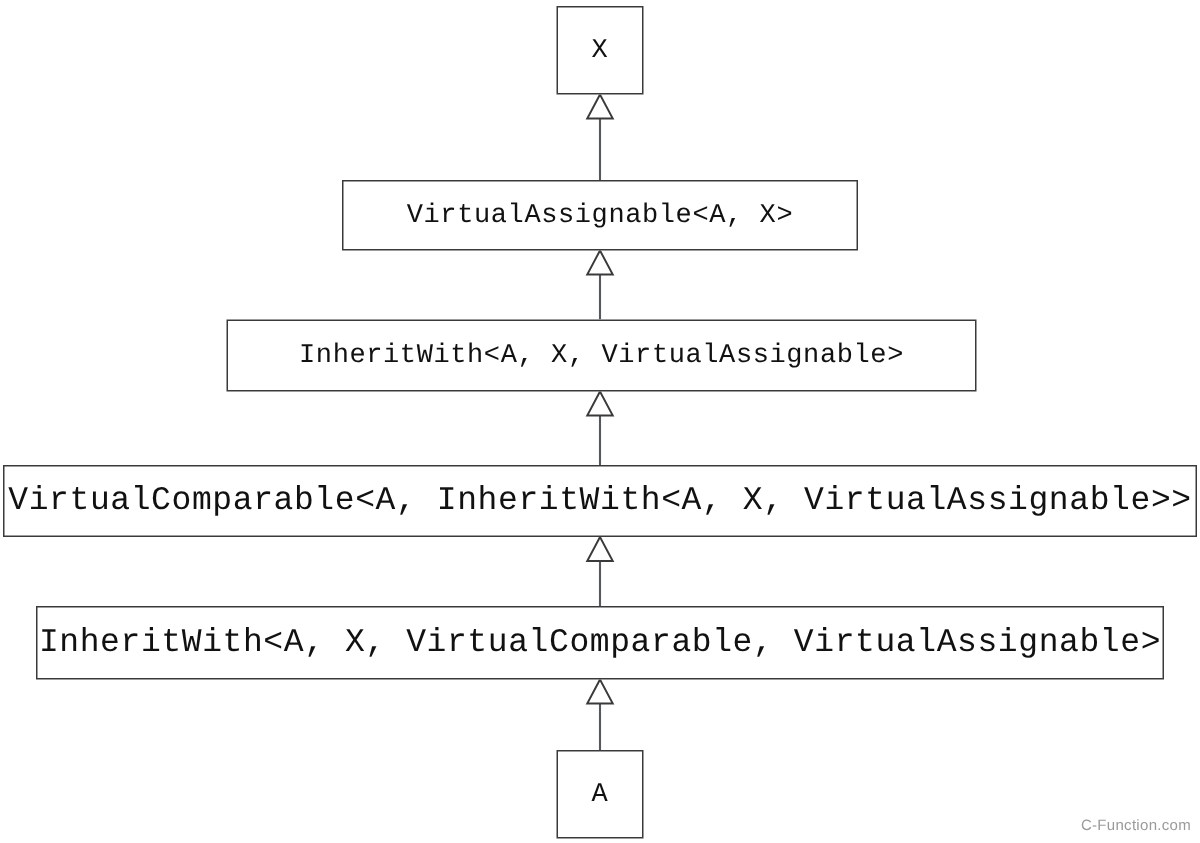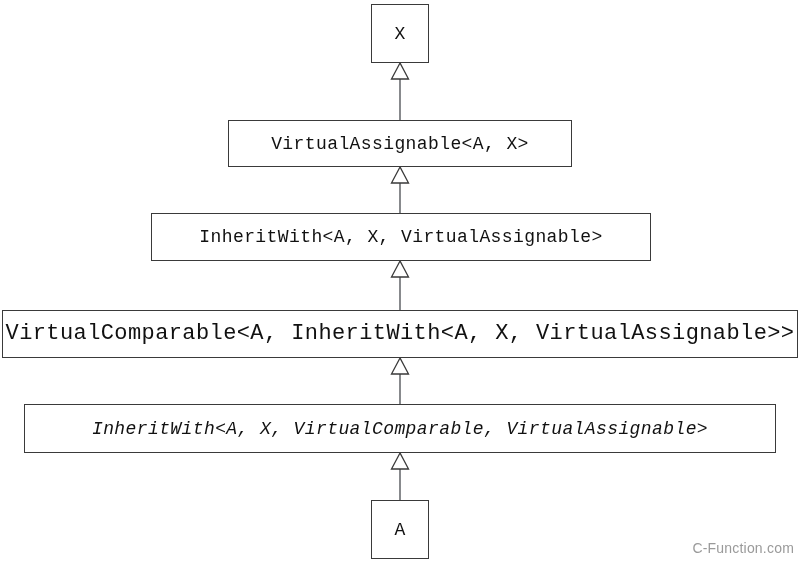--- a/index.html
+++ b/index.html
@@ -41,21 +41,21 @@
   .uml-edge polygon {
     fill: #ffffff;
     stroke: #3a3a3a;
     stroke-width: 1.3;
   }
   #watermark {
     position: absolute;
     right: 6px;
     bottom: 6px;
     font-family: "Liberation Sans", sans-serif;
-    font-size: 14px;
+    font-size: 10px;
     color: #9a9a9a;
     letter-spacing: 0.2px;
     white-space: nowrap;
     margin-left: 24px;
   }
 </style>
 </head>
 <body>
 
 <div id="diagram-root">
@@ -92,21 +92,21 @@
   </div>
 
   <div class="uml-box" style="left: 228px; top: 120px; width: 344px; height: 47px; font-size: 18px; border-color: rgb(58, 58, 58); color: rgb(17, 17, 17);">
     <span>VirtualAssignable&lt;A, X&gt;</span>
   </div>
 
   <div class="uml-box" style="left: 2px; top: 310px; width: 796px; height: 48px; font-size: 22px; border-color: rgb(58, 58, 58); color: rgb(17, 17, 17);">
     <span>VirtualComparable&lt;A, InheritWith&lt;A, X, VirtualAssignable&gt;&gt;</span>
   </div>
 
-  <div class="uml-box" style="left: 24px; top: 404px; width: 752px; height: 49px; font-size: 18px; border-color: rgb(58, 58, 58); color: rgb(17, 17, 17); font-style: italic;">
+  <div class="uml-box" style="left: 24px; top: 404px; width: 752px; height: 49px; font-size: 22px; border-color: rgb(58, 58, 58); color: rgb(17, 17, 17);">
     <span>InheritWith&lt;A, X, VirtualComparable, VirtualAssignable&gt;</span>
   </div>
 
   <div class="uml-box" style="left: 371px; top: 500px; width: 58px; height: 59px; font-size: 18px; border-color: rgb(58, 58, 58); color: rgb(17, 17, 17);">
     <span>A</span>
   </div>
 
   <div id="watermark">C-Function.com</div>
 
 </div>

